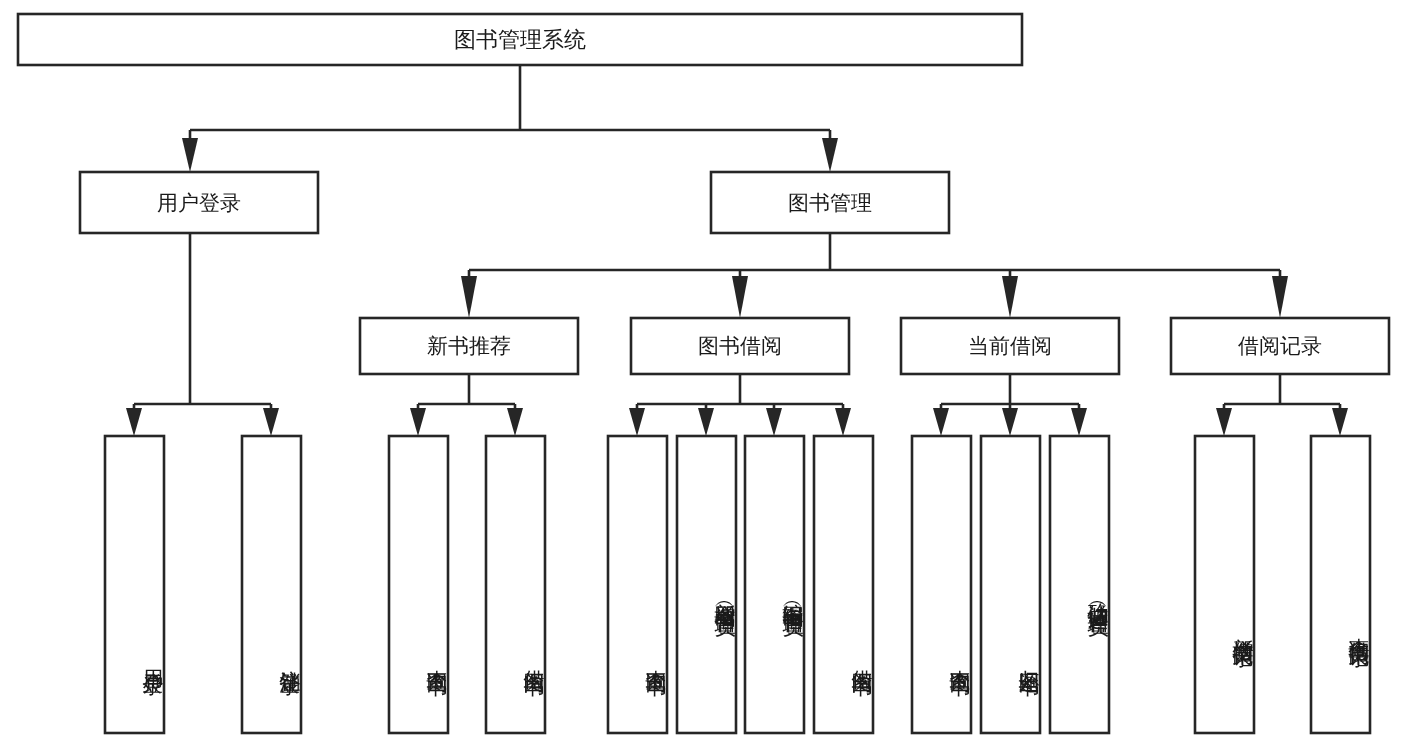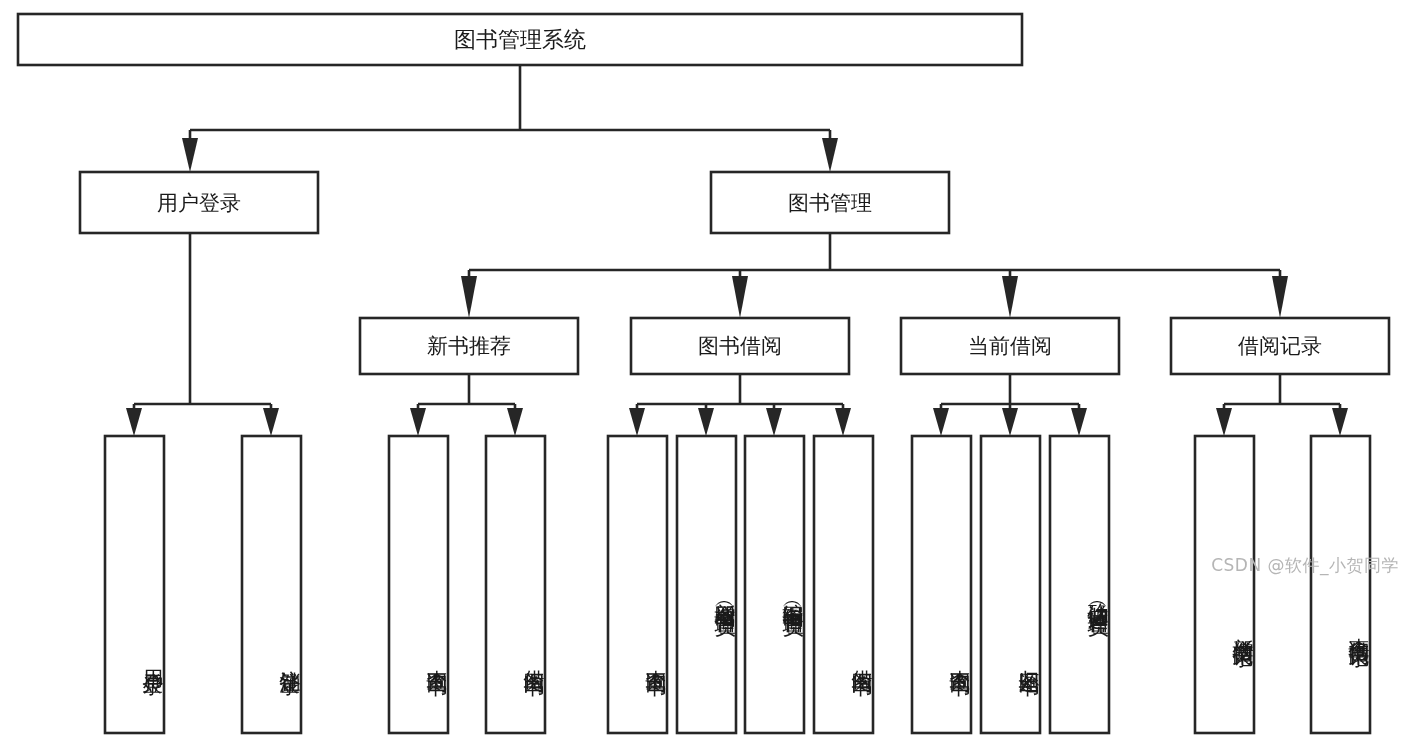--- a/index.html
+++ b/index.html
@@ -208,15 +208,14 @@
   <div class="vlabel" style="left:745px; top:436px; width:59px; height:297px; padding-top:10px;">编辑图书（管理员）</div>
   <div class="vlabel" style="left:814px; top:436px; width:59px; height:297px; padding-top:72px;">借阅图书</div>
 
   <div class="vlabel" style="left:912px; top:436px; width:59px; height:297px; padding-top:72px;">查询图书</div>
   <div class="vlabel" style="left:981px; top:436px; width:59px; height:297px; padding-top:72px;">归还图书</div>
   <div class="vlabel" style="left:1050px; top:436px; width:59px; height:297px; padding-top:10px;">确认归还（管理员）</div>
 
   <div class="vlabel" style="left:1195px; top:436px; width:59px; height:297px; padding-top:42px;">新增借阅记录</div>
   <div class="vlabel" style="left:1311px; top:436px; width:59px; height:297px; padding-top:42px;">查询借阅记录</div>
 
-  <div class="watermark">CSDN @软件_小贺同学</div>
 
 </div>
 
 </body></html>

